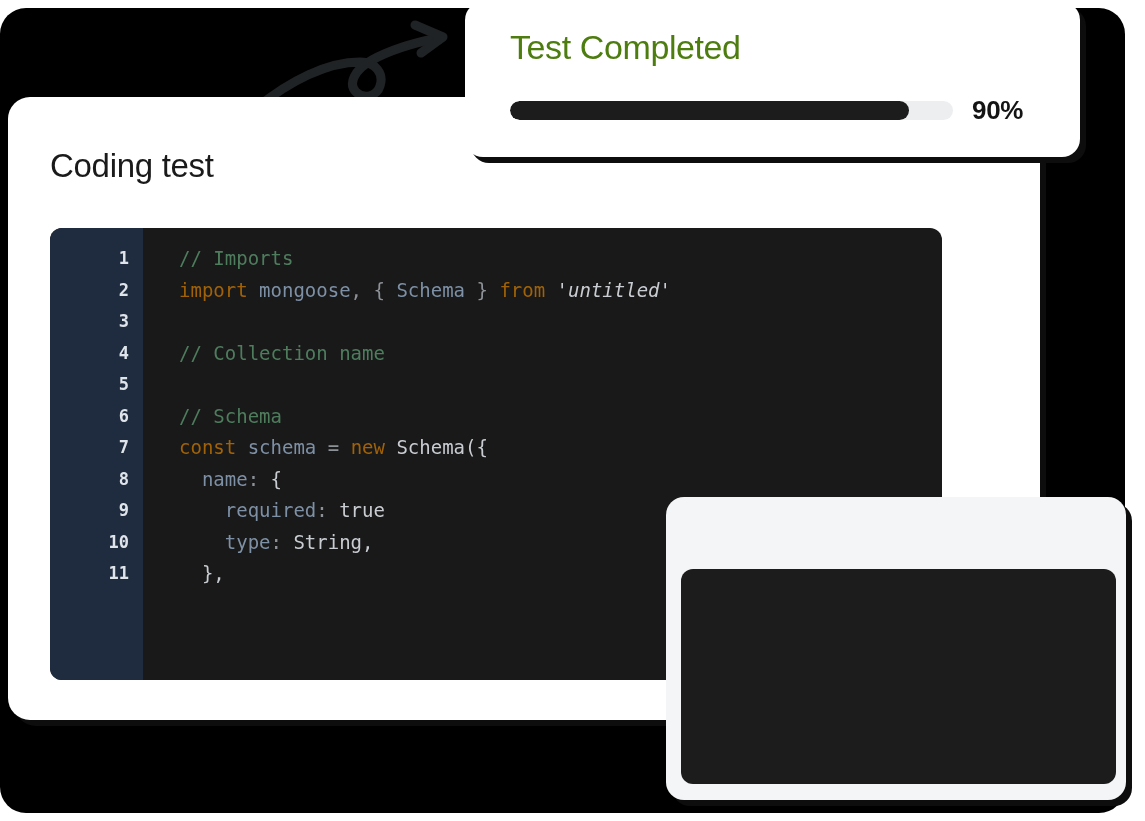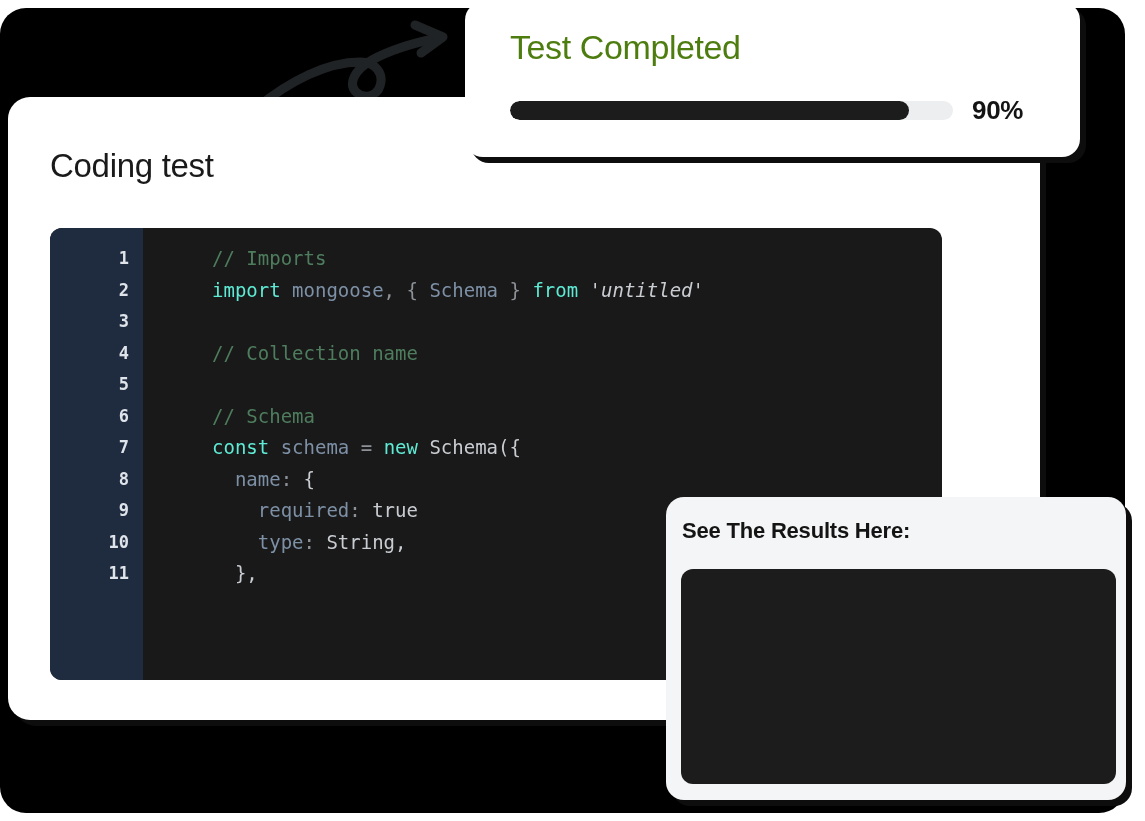--- a/index.html
+++ b/index.html
@@ -55,24 +55,24 @@
     font-family:"DejaVu Sans Mono", monospace;
     font-size:17px; font-weight:700; color:#dfe4ea;
     padding-right:14px; text-align:right;
   }
   .code-area {
     flex:1 1 auto; padding-top:15px; padding-left:36px;
     font-family:"DejaVu Sans Mono", monospace;
     font-size:19px;
   }
   .code-area .cl {
-    height:31.5px; line-height:31.5px; white-space:pre;margin-left:33px;
+    height:31.5px; line-height:31.5px; white-space:pre;
   }
   .tk-com  { color:#4e7d5e; }
-  .tk-kw   { color:#5eead4; }
+  .tk-kw   { color:#a16207; }
   .tk-var  { color:#7d90a6; }
   .tk-txt  { color:#c9cdd2;text-align:center; }
   .tk-pun  { color:#8c9298; }
   .tk-str  { color:#c9cdd2;font-style:italic; }
   .caret {
     display:inline-block; width:2px; height:20px;
     background:#c9cdd2; vertical-align:-3px; margin-left:1px;
   }
 
   
@@ -173,17 +173,16 @@
     <div class="test-title">Test Completed</div>
     <div class="progress-row">
       <div class="track">
         <div class="fill" style="width: 90%;"></div>
       </div>
       <div class="pct">90%</div>
     </div>
   </div>
 
   <div class="results-card">
-    <div class="results-title">See The Results Here:</div>
     <div class="results-screen"></div>
   </div>
 
 </div>
 
 </body></html>

